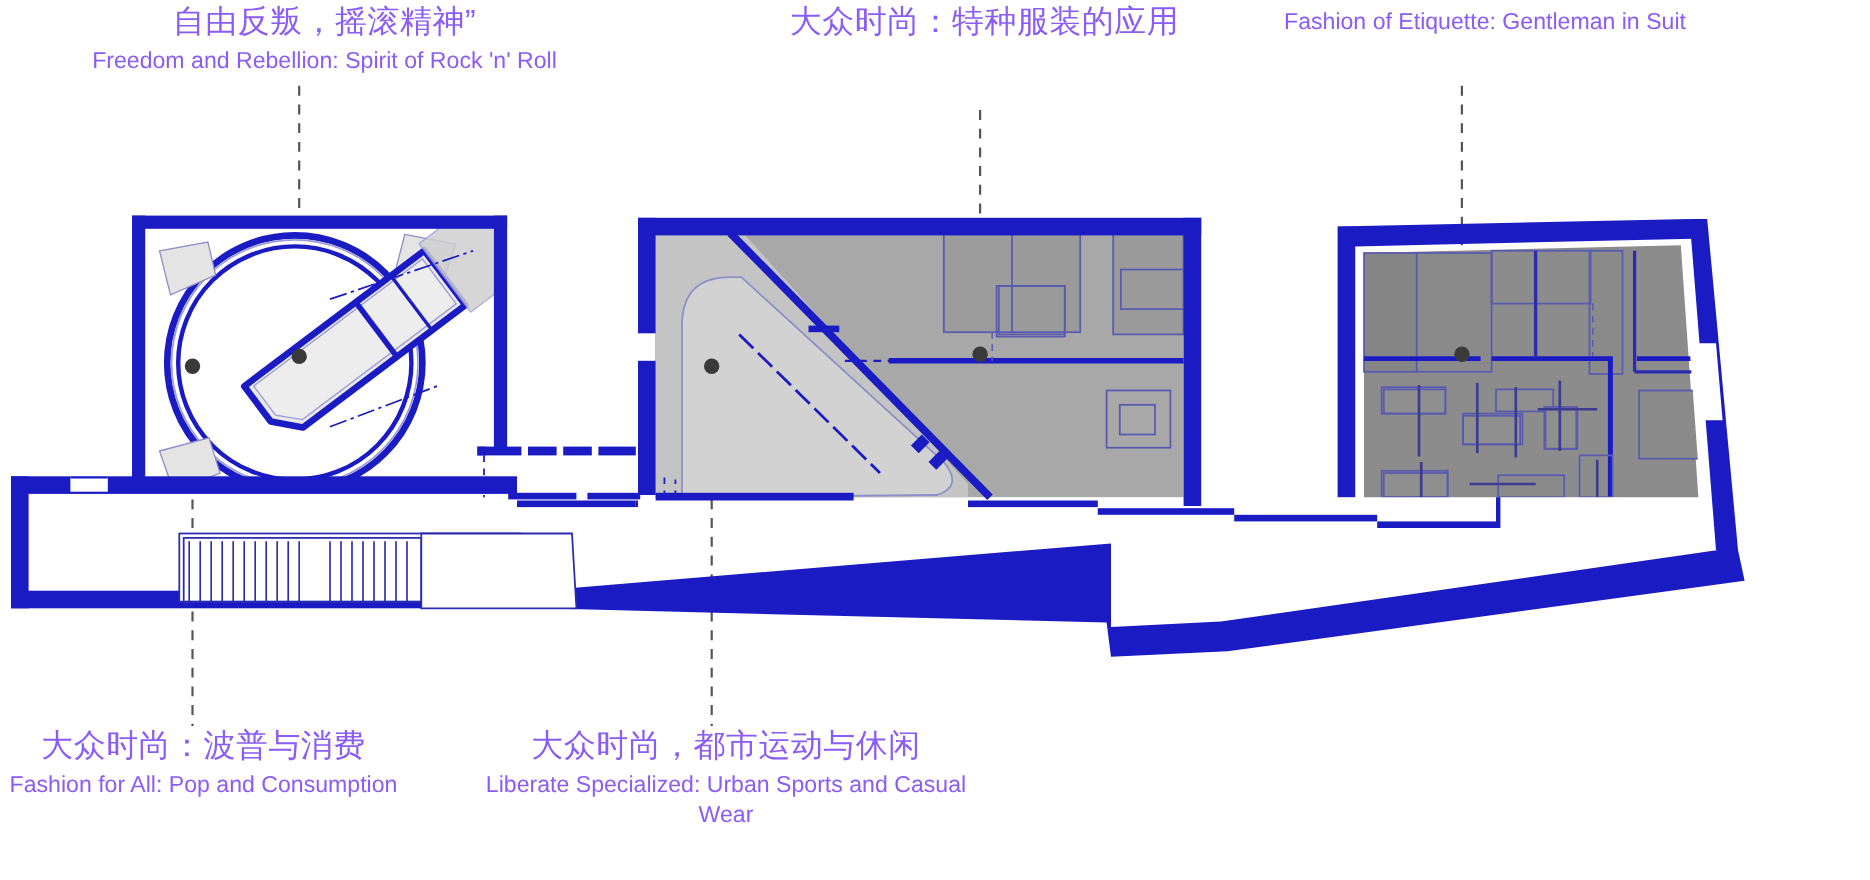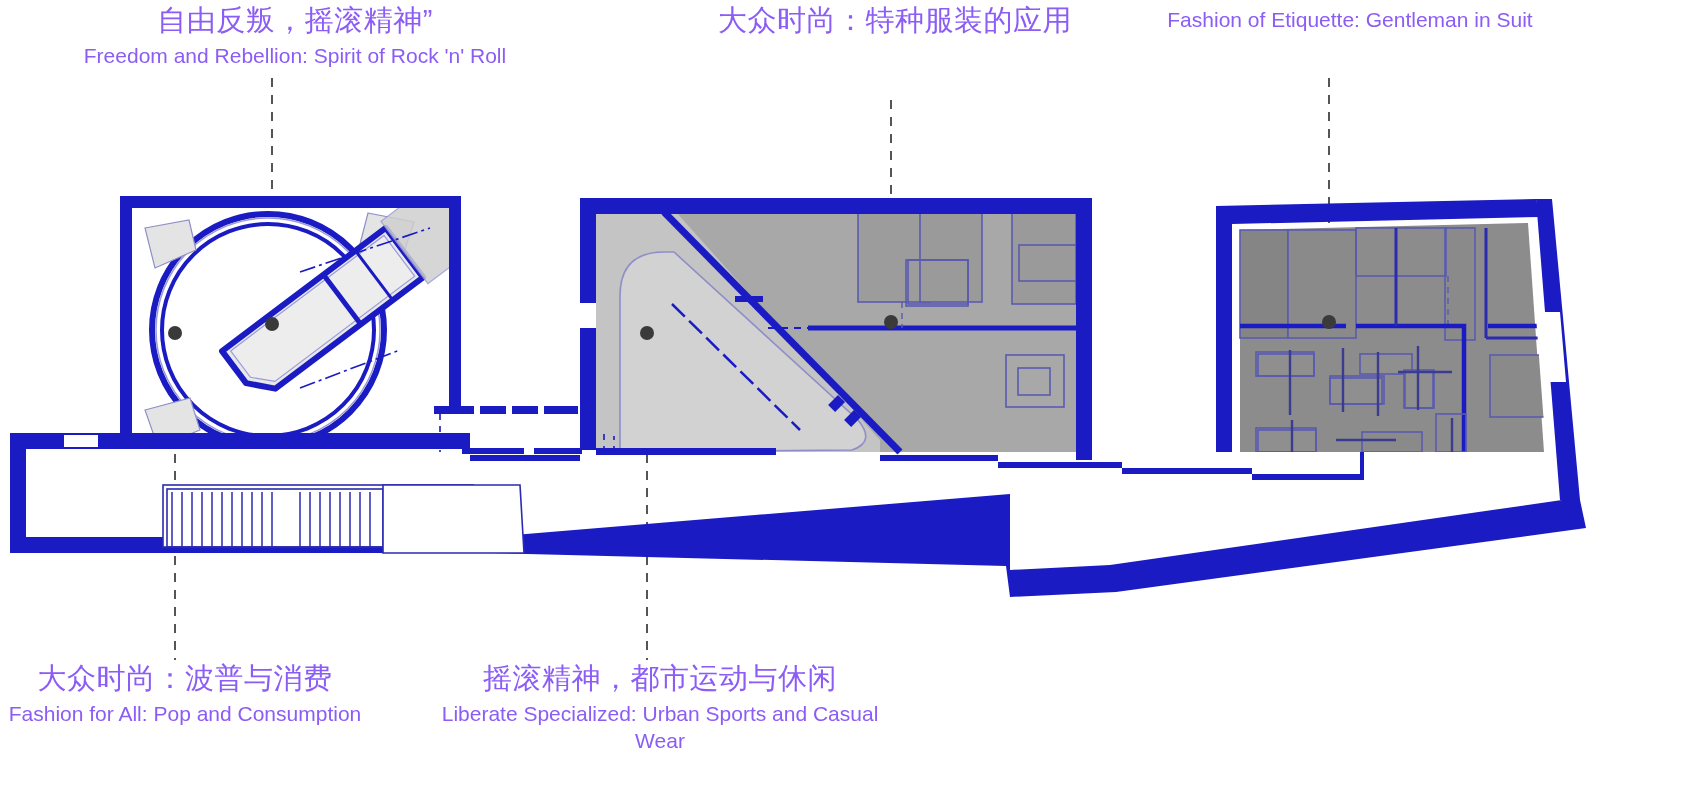--- a/index.html
+++ b/index.html
@@ -340,17 +340,17 @@
   <div class="callout cal-tr">
     <div class="en">Fashion of Etiquette: Gentleman in Suit</div>
   </div>
 
   <div class="callout cal-bl">
     <div class="zh">大众时尚：波普与消费</div>
     <div class="en">Fashion for All: Pop and Consumption</div>
   </div>
 
   <div class="callout cal-bm">
-    <div class="zh">摇滚精神，都市运动与休闲</div>
+    <div class="zh">大众时尚，都市运动与休闲</div>
     <div class="en">Liberate Specialized: Urban Sports and Casual Wear</div>
   </div>
 
 </div>
 
 </body></html>

